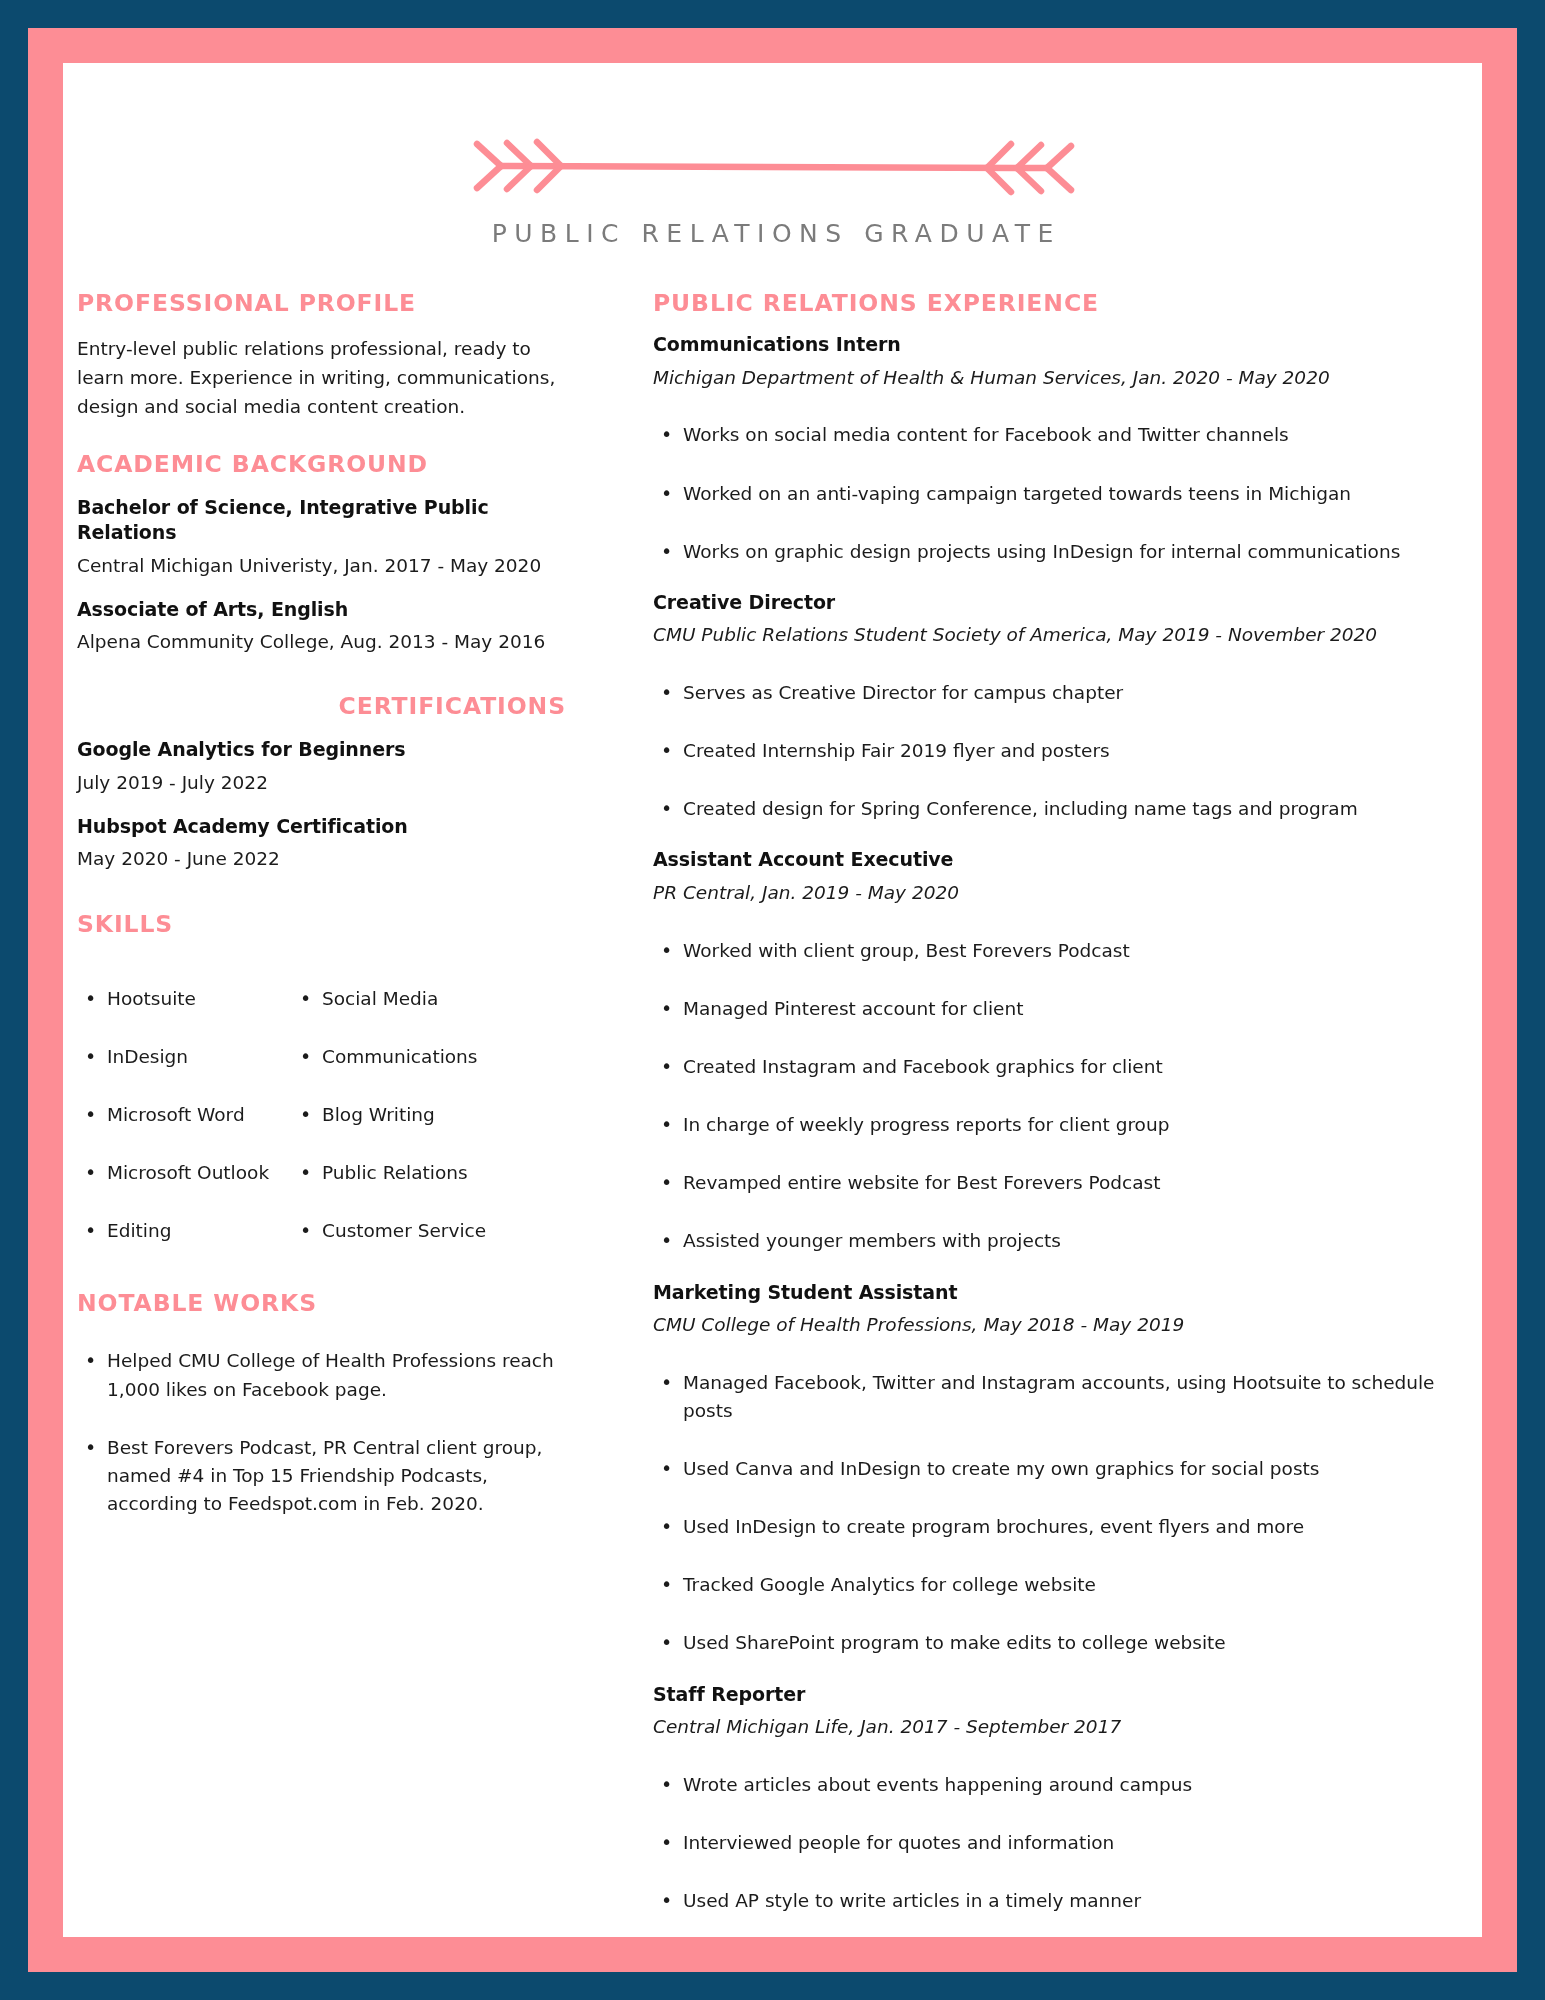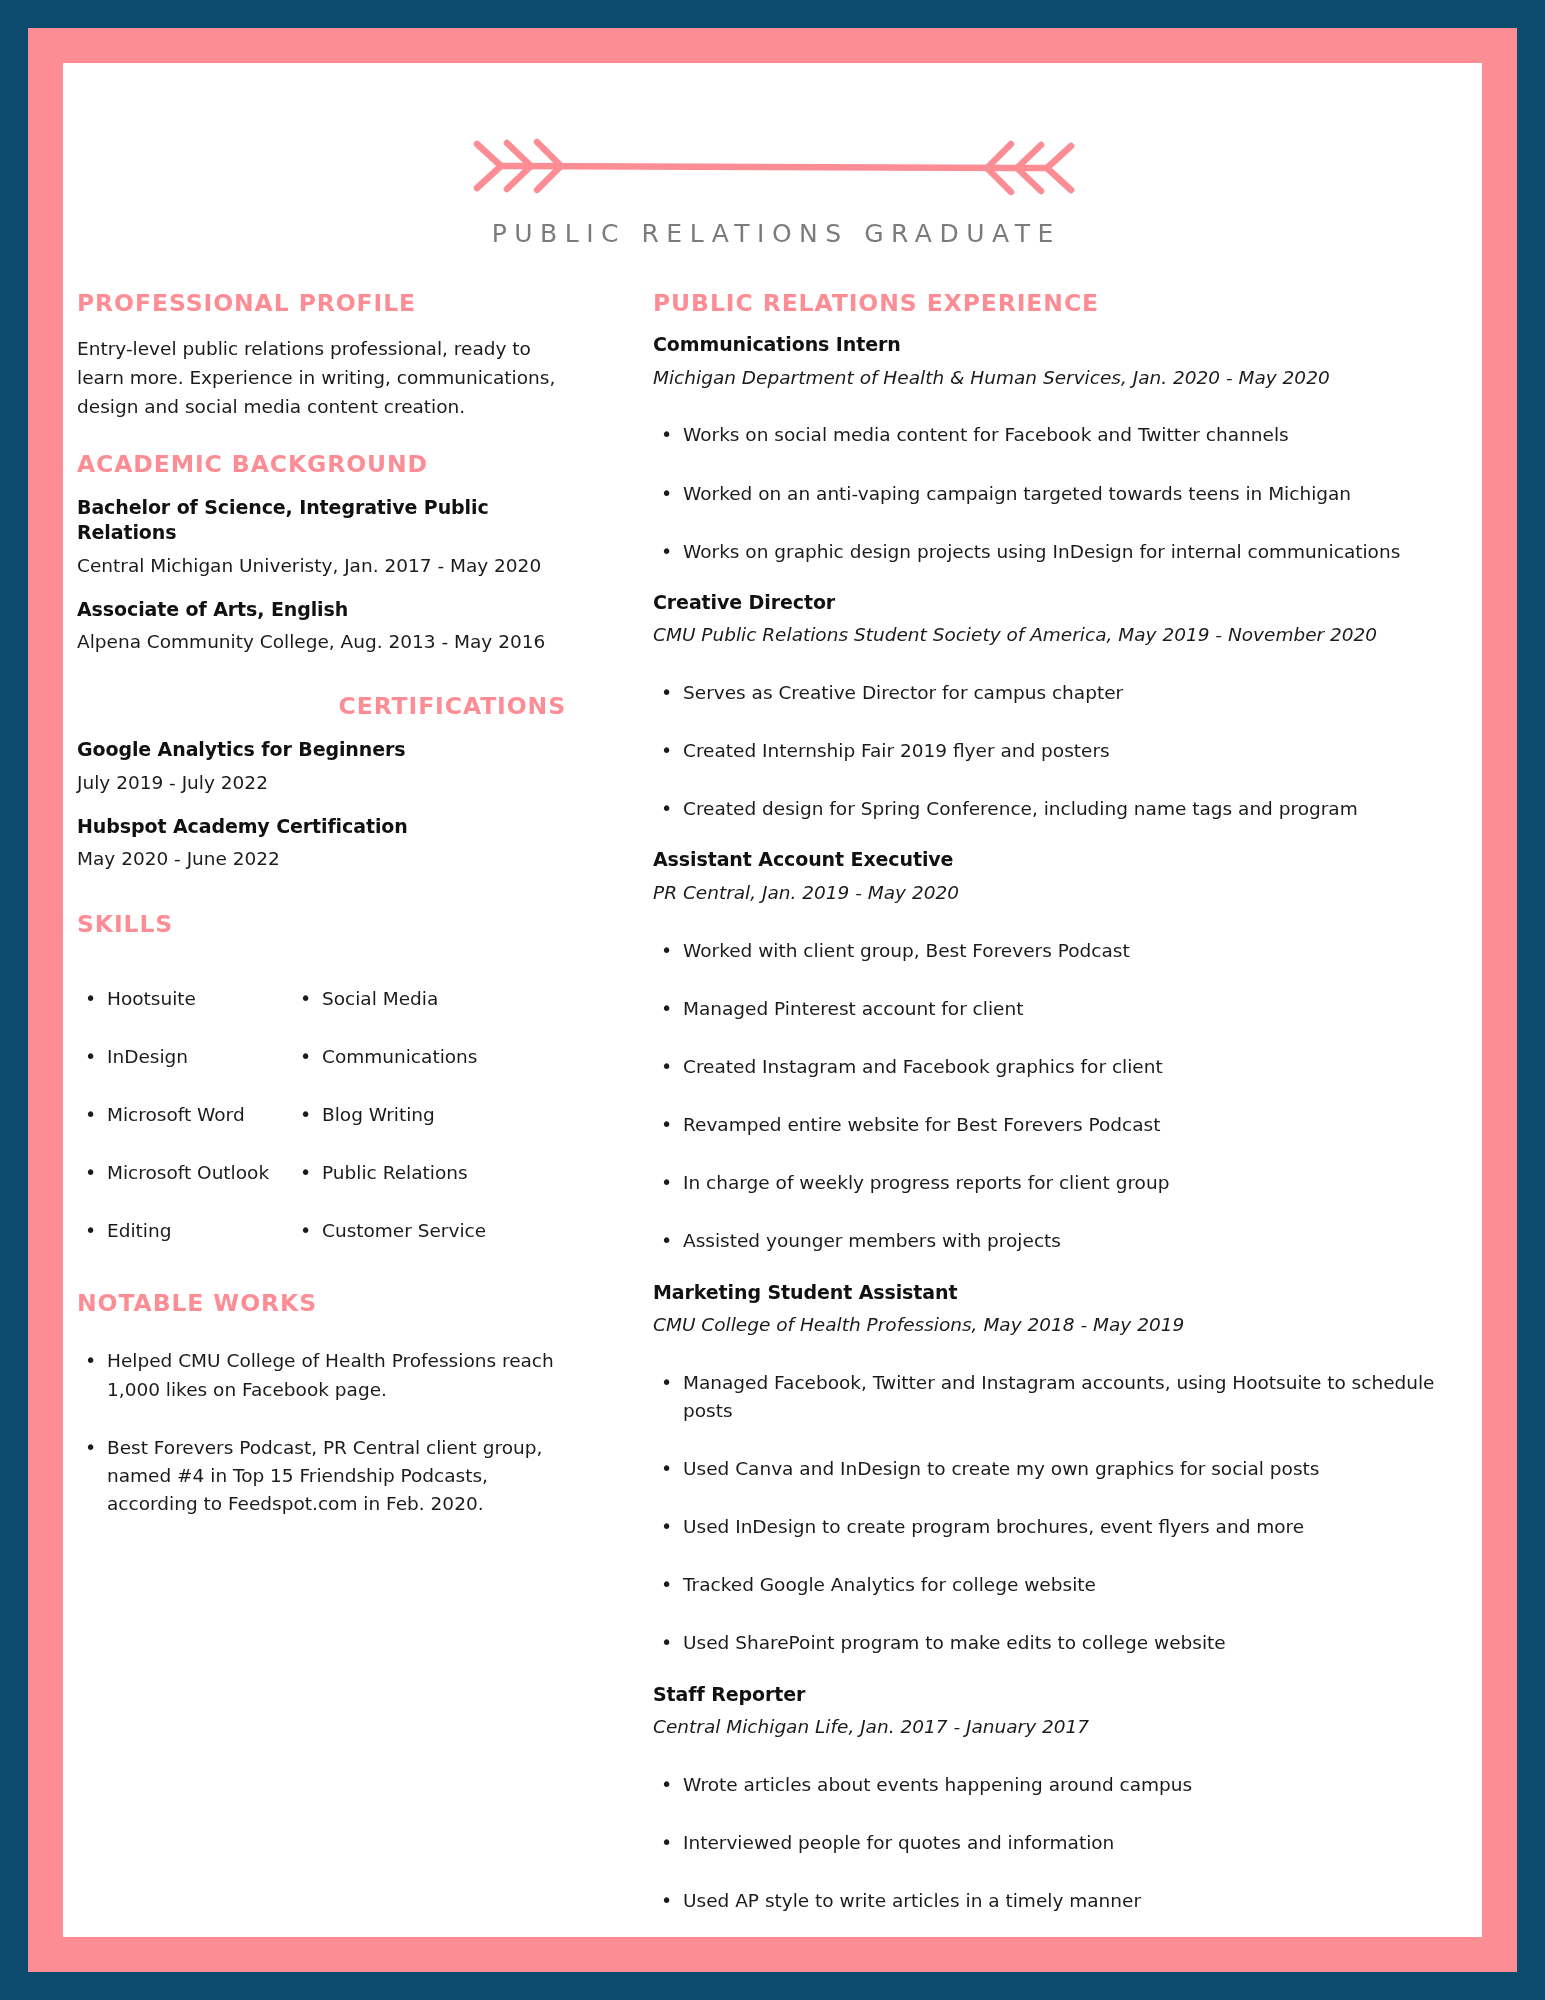--- a/index.html
+++ b/index.html
@@ -307,41 +307,41 @@
           </ul>
         </div>
 
         <div class="job">
           <div class="entry-title">Assistant Account Executive</div>
           <div class="entry-sub italic">PR Central, Jan. 2019 - May 2020</div>
           <ul class="bullets">
             <li>Worked with client group, Best Forevers Podcast</li>
             <li>Managed Pinterest account for client</li>
             <li>Created Instagram and Facebook graphics for client</li>
+            <li>In charge of weekly progress reports for client group</li>
             <li>Revamped entire website for Best Forevers Podcast</li>
-            <li>In charge of weekly progress reports for client group</li>
             <li>Assisted younger members with projects</li>
           </ul>
         </div>
 
         <div class="job">
           <div class="entry-title">Marketing Student Assistant</div>
           <div class="entry-sub italic">CMU College of Health Professions, May 2018 - May 2019</div>
           <ul class="bullets">
             <li>Managed Facebook, Twitter and Instagram accounts, using Hootsuite to schedule posts</li>
             <li>Used Canva and InDesign to create my own graphics for social posts</li>
             <li>Used InDesign to create program brochures, event flyers and more</li>
             <li>Tracked Google Analytics for college website</li>
             <li>Used SharePoint program to make edits to college website</li>
           </ul>
         </div>
 
         <div class="job">
           <div class="entry-title">Staff Reporter</div>
-          <div class="entry-sub italic">Central Michigan Life, Jan. 2017 - January 2017</div>
+          <div class="entry-sub italic">Central Michigan Life, Jan. 2017 - September 2017</div>
           <ul class="bullets">
             <li>Wrote articles about events happening around campus</li>
             <li>Interviewed people for quotes and information</li>
             <li>Used AP style to write articles in a timely manner</li>
           </ul>
         </div>
 
       </div>
 
     </div>

